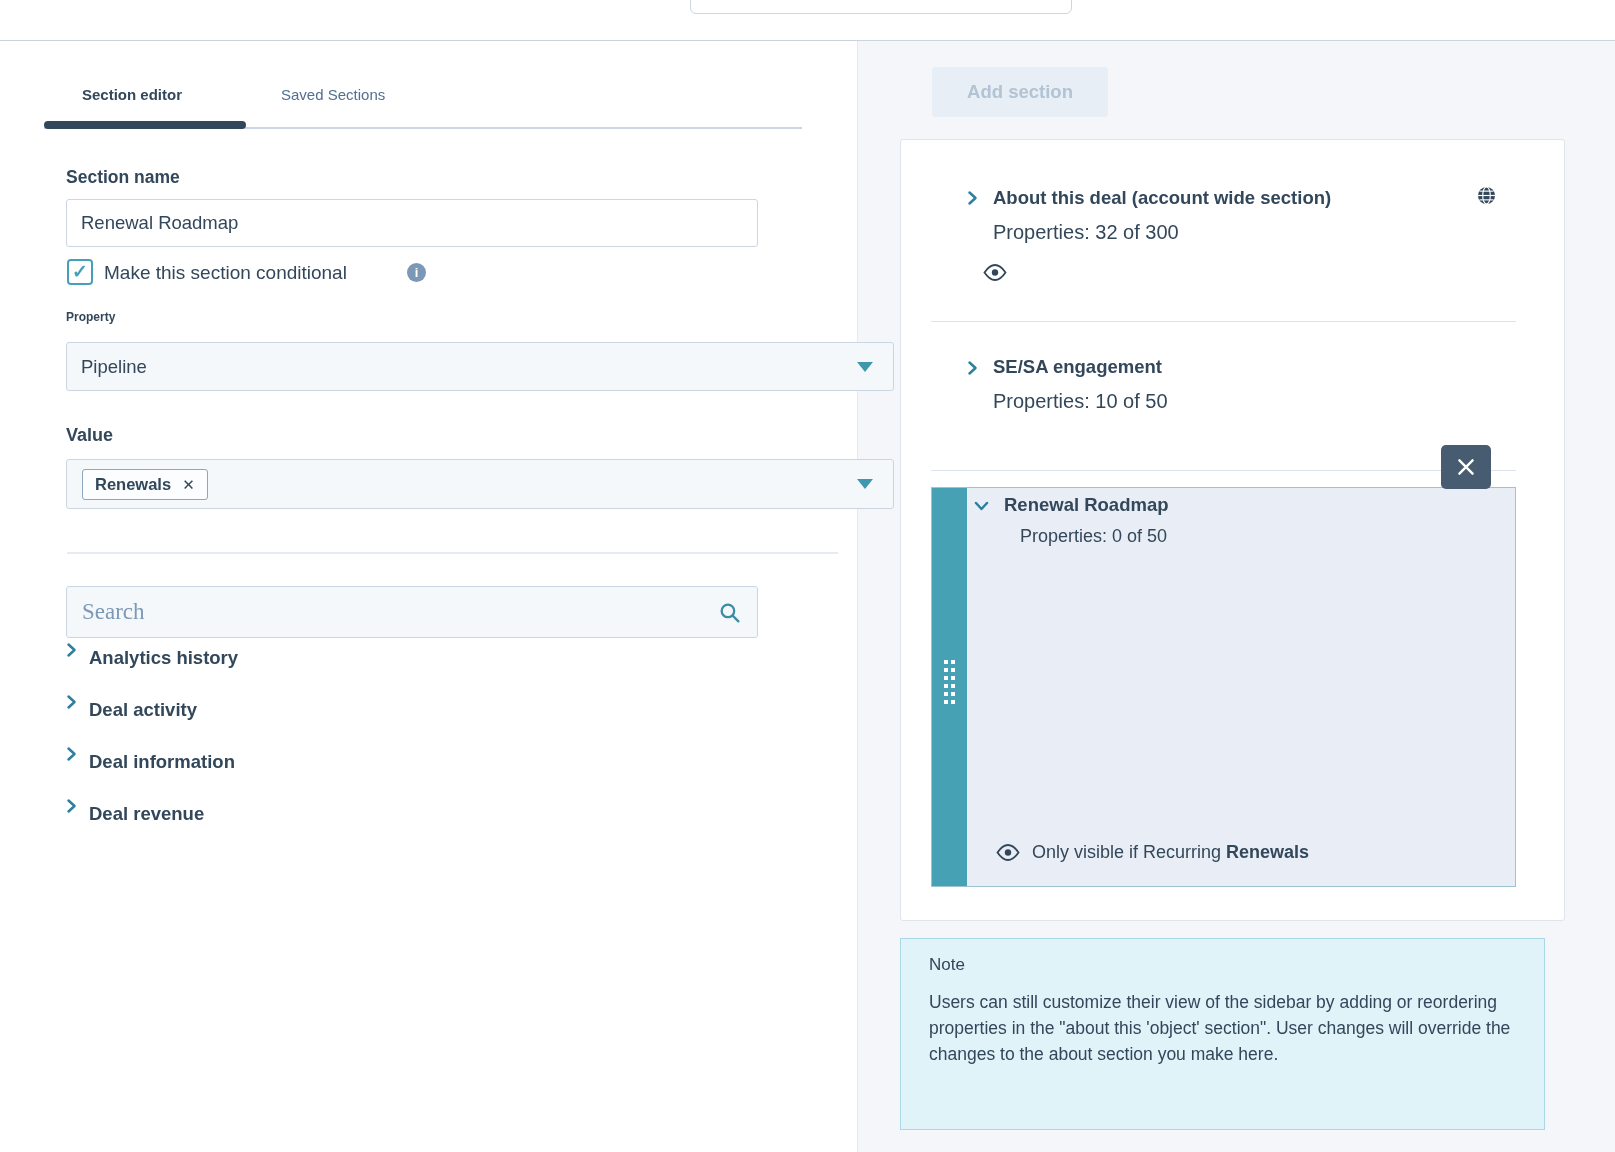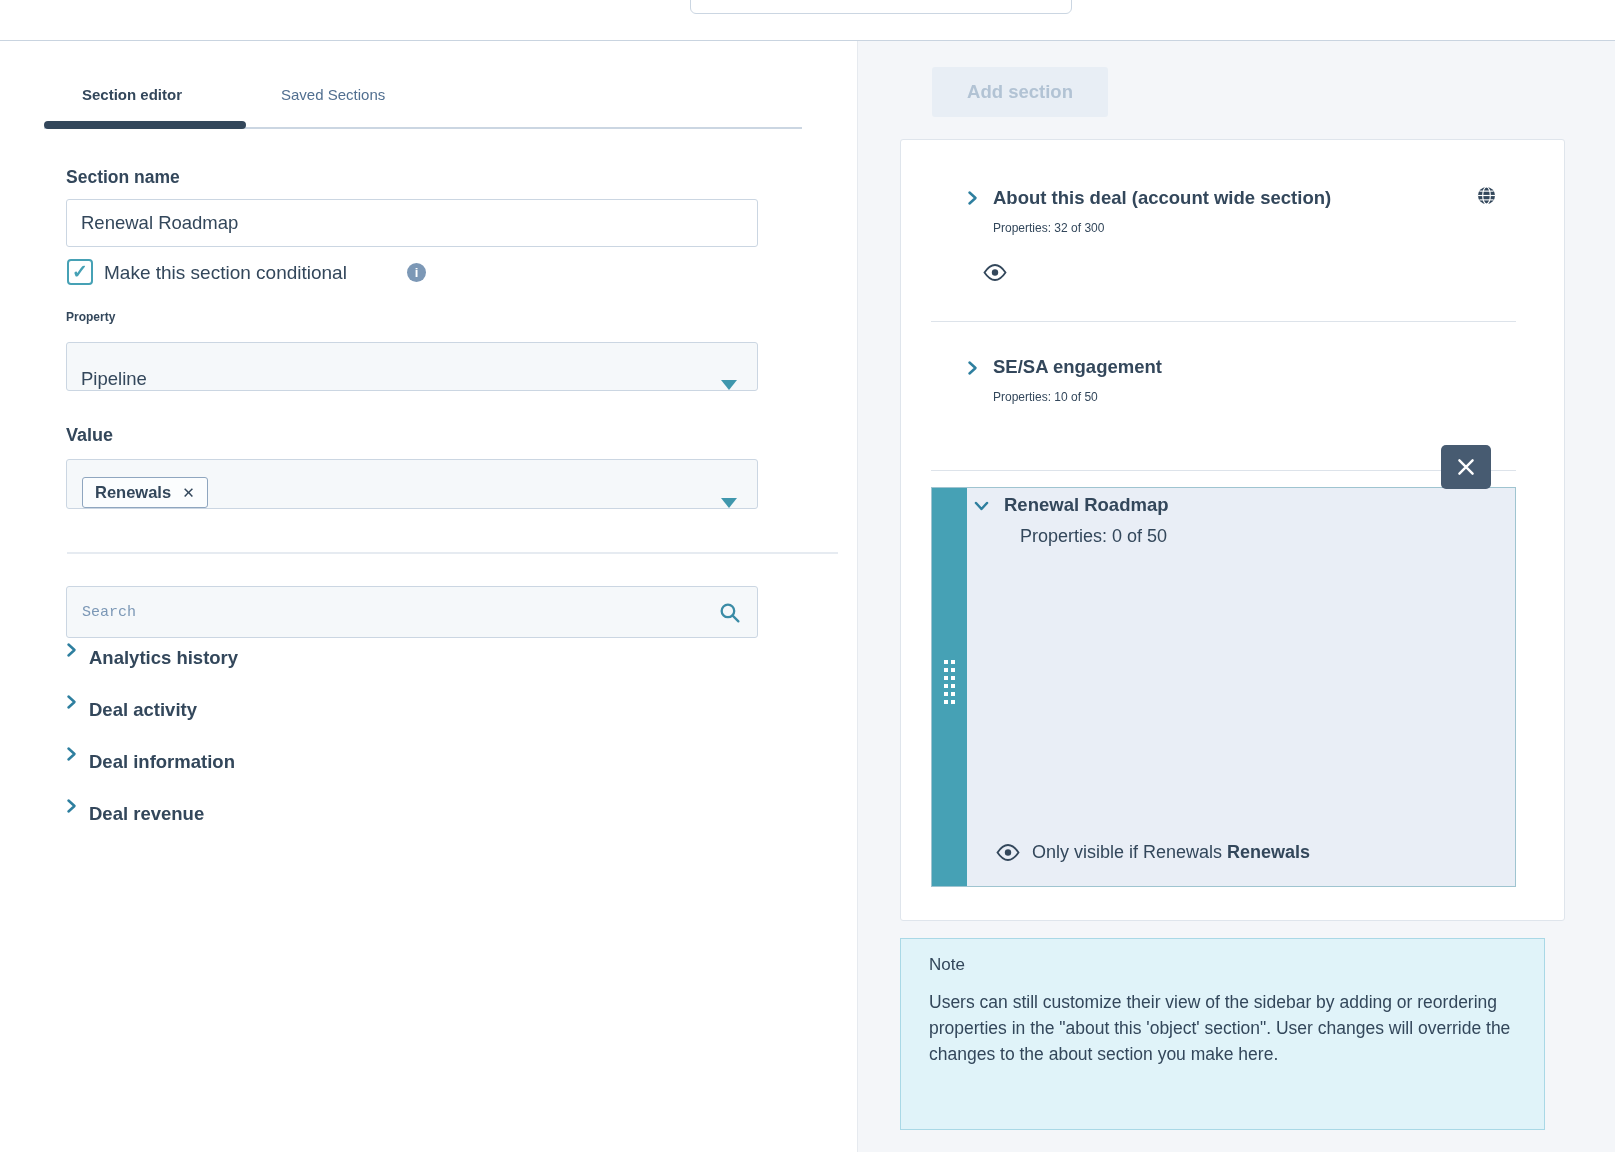--- a/index.html
+++ b/index.html
@@ -30,46 +30,46 @@
   #lbl-section-name{left:66px;top:167px;}
   #inp-section-name{position:absolute;left:66px;top:199px;width:692px;height:48px;border:1px solid var(--border-gray);border-radius:3px;font-size:18.5px;color:var(--dark-slate);padding:0 14px;background:#fff;font-family:inherit;}
 
   .checkbox{position:absolute;left:67px;top:259px;width:26px;height:26px;border:2px solid var(--accent);border-radius:4px;background:#fff;color:var(--accent);font-size:19px;font-weight:bold;display:flex;align-items:center;justify-content:center;cursor:pointer;}
   .checkbox::after{content:"✓";margin-top:-2px;}
   #lbl-conditional{position:absolute;left:104px;top:262px;font-size:19px;}
   .info-icon{position:absolute;left:407px;top:263px;width:19px;height:19px;border-radius:50%;background:#7c98b6;color:#fff;font-size:13px;font-weight:bold;display:flex;align-items:center;justify-content:center;}
   .info-icon::after{content:"i";}
 
   #lbl-property{left:66px;top:310px;font-size:12px;}
-  .dropdown{position:absolute;left:66px;width:692px;background:var(--input-bg);border:1px solid var(--border-gray);border-radius:3px;display:flex;align-items:flex-end;padding:0 20px 0 14px;font-size:18.5px;cursor:pointer;}
+  .dropdown{position:absolute;left:66px;width:828px;background:var(--input-bg);border:1px solid var(--border-gray);border-radius:3px;display:flex;align-items:center;padding:0 20px 0 14px;font-size:18.5px;cursor:pointer;}
   #dd-property{top:342px;height:49px;}
   #dd-value{top:459px;height:50px;padding-left:15px;}
   .caret{width:0;height:0;border-left:8px solid transparent;border-right:8px solid transparent;border-top:10px solid #3f97ad;margin-left:auto;}
   #lbl-value{left:66px;top:425px;font-size:18px;}
   .tag{display:inline-flex;align-items:center;height:31px;padding:0 12px;border:1px solid var(--tag-border);border-radius:3px;background:#fbfdfe;font-size:16.5px;font-weight:bold;gap:11px;}
   .tag .tag-x{font-weight:normal;font-size:15px;cursor:pointer;line-height:1;}
 
   .divider-left{position:absolute;left:67px;top:552px;width:771px;height:2px;background:#e6ebf1;}
 
   .search{position:absolute;left:66px;top:586px;width:692px;height:52px;background:var(--input-bg);border:1px solid var(--border-gray);border-radius:3px;}
-  .search input{width:100%;height:100%;background:transparent;border:none;outline:none;font-family:Liberation Mono, monospace;font-size:15px;color:var(--dark-slate);padding:0 52px 0 15px;}
+  .search input{width:100%;height:100%;background:transparent;border:none;outline:none;font-family:Liberation Serif, serif;font-size:23px;color:var(--dark-slate);padding:0 52px 0 15px;}
   .search input::placeholder{color:var(--placeholder);}
   .search .mag{position:absolute;right:16px;top:14px;color:#3b8ca6;}
 
   .cat-row{position:absolute;left:66px;display:flex;align-items:center;gap:12px;cursor:pointer;height:26px;}
   .cat-row .chev{display:flex;color:var(--chevron);}
   .cat-label{font-weight:bold;font-size:18.5px;margin-top:16px;}
 
   .add-btn{position:absolute;left:932px;top:67px;width:176px;height:50px;background:var(--disabled-bg);color:var(--disabled-text);font-weight:bold;font-size:18.5px;border:none;border-radius:3px;font-family:inherit;}
 
   .card{position:absolute;left:900px;top:139px;width:665px;height:782px;background:#fff;border:1px solid #dfe5ec;border-radius:3px;}
   .card .abs{position:absolute;}
   .sec-chev{display:flex;color:var(--chevron);cursor:pointer;}
   .sec-title{font-weight:bold;font-size:18.5px;}
-  .sec-props{font-size:12px;text-align:center;}
+  .sec-props{font-size:20px;text-align:center;}
   .eye{display:flex;color:var(--dark-slate);}
   .vis-text{font-size:18px;}
   .card-divider{position:absolute;left:30px;width:585px;height:1px;background:#dde3ea;}
 
   .hl-panel{position:absolute;left:30px;top:347px;width:585px;height:400px;background:var(--highlight-bg);border:1px solid var(--highlight-border);}
   .hl-bar{position:absolute;left:0;top:0;width:35px;height:100%;background:var(--accent);}
   .drag-handle{position:absolute;left:12px;top:172px;display:grid;grid-template-columns:repeat(2,4px);grid-auto-rows:4px;gap:4px 3px;cursor:grab;}
   .drag-handle i{background:#fff;display:block;}
   .hl-chev{position:absolute;left:44px;top:10px;display:flex;color:var(--chevron);transform:rotate(90deg);cursor:pointer;}
   .hl-title{position:absolute;left:72px;top:6px;font-weight:bold;font-size:18.5px;}
@@ -225,21 +225,21 @@
           </svg>
         </span>
       <span class="hl-title">Renewal Roadmap</span>
       <span class="hl-props">Properties: 0 of 50</span>
       <span class="hl-eye">
         <svg width="24" height="17" viewBox="0 0 24 17">
             <path d="M1.5 8.5 C5.5 2.5 9 1 12 1 C15 1 18.5 2.5 22.5 8.5 C18.5 14.5 15 16 12 16 C9 16 5.5 14.5 1.5 8.5 Z" fill="none" stroke="currentColor" stroke-width="1.8"></path>
             <circle cx="12" cy="8.5" r="3.2" fill="currentColor"></circle>
           </svg>
       </span>
-      <span class="hl-vis"><span>Only visible if Renewals </span><b>Renewals</b></span>
+      <span class="hl-vis"><span>Only visible if Recurring </span><b>Renewals</b></span>
     </div>
 
     <button class="close-btn">
       <span style="display:flex">
           <svg width="22" height="22" viewBox="0 0 20 20">
             <path d="M4 4 L16 16 M16 4 L4 16" stroke="#fff" stroke-width="2.2" stroke-linecap="round"></path>
           </svg>
         </span>
     </button>
   </div>

